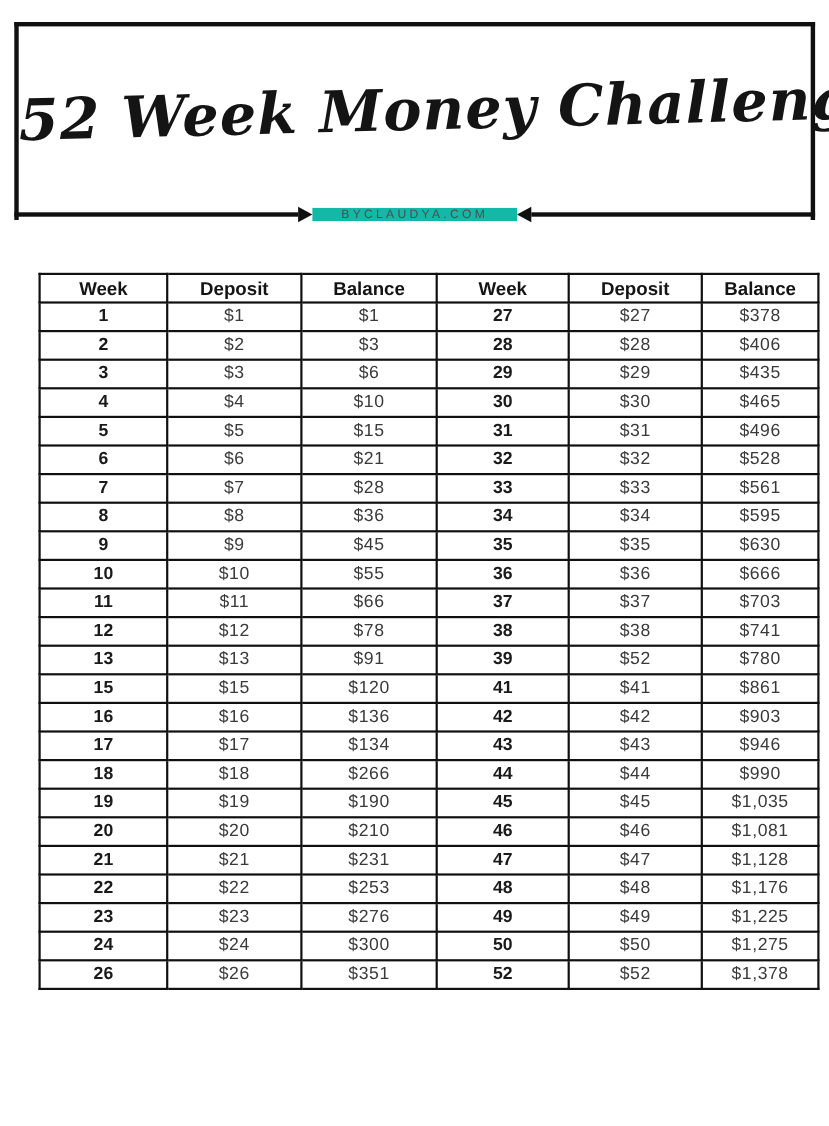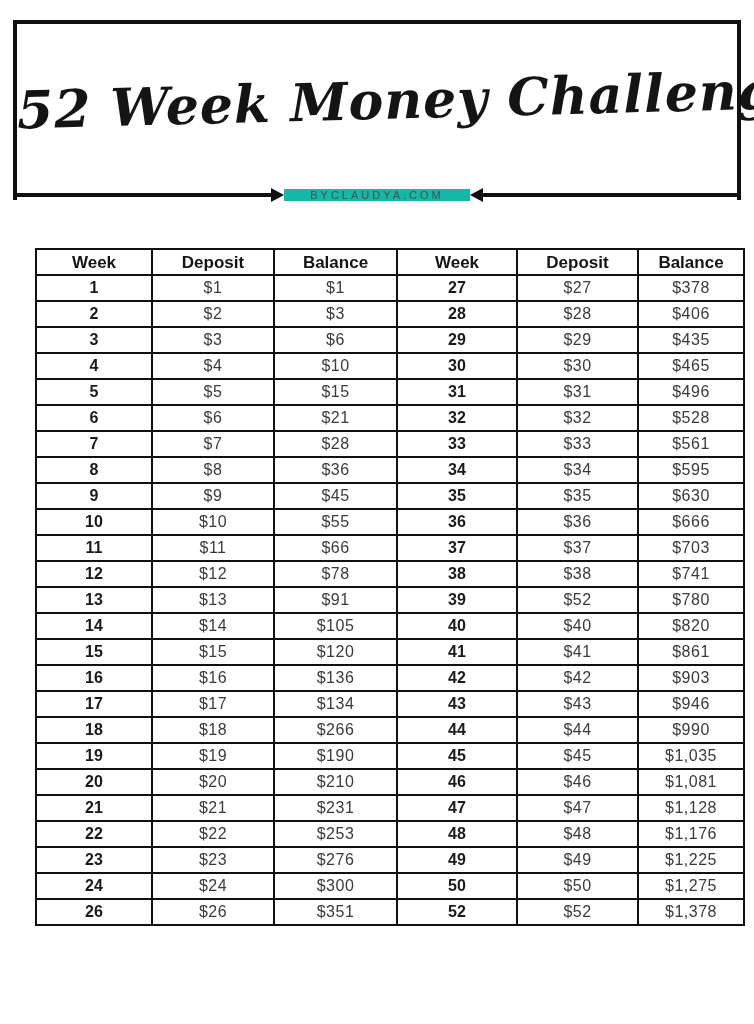--- a/index.html
+++ b/index.html
@@ -250,28 +250,20 @@
         </tr>
         <tr>
           <td class="week">13</td>
           <td class="money">$13</td>
           <td class="money">$91</td>
           <td class="week">39</td>
           <td class="money">$52</td>
           <td class="money">$780</td>
         </tr>
         <tr>
-          <td class="week">14</td>
-          <td class="money">$14</td>
-          <td class="money">$105</td>
-          <td class="week">40</td>
-          <td class="money">$40</td>
-          <td class="money">$820</td>
-        </tr>
-        <tr>
           <td class="week">15</td>
           <td class="money">$15</td>
           <td class="money">$120</td>
           <td class="week">41</td>
           <td class="money">$41</td>
           <td class="money">$861</td>
         </tr>
         <tr>
           <td class="week">16</td>
           <td class="money">$16</td>

